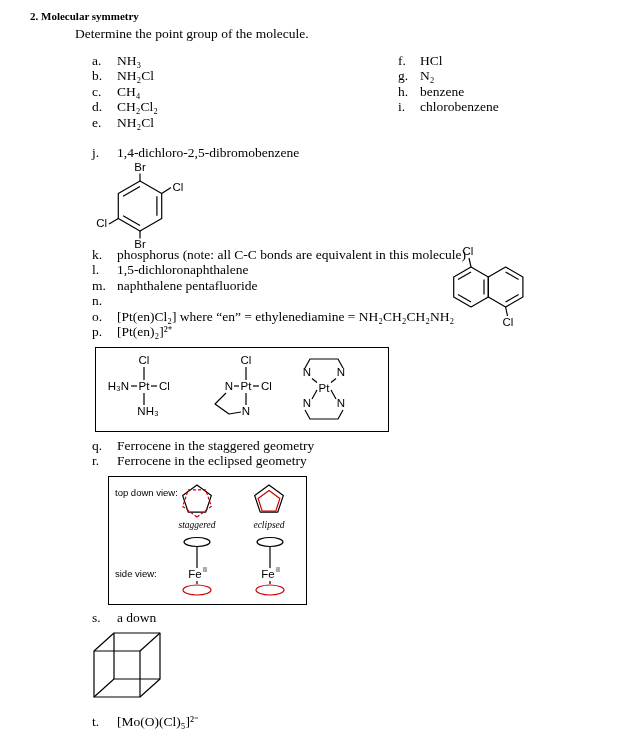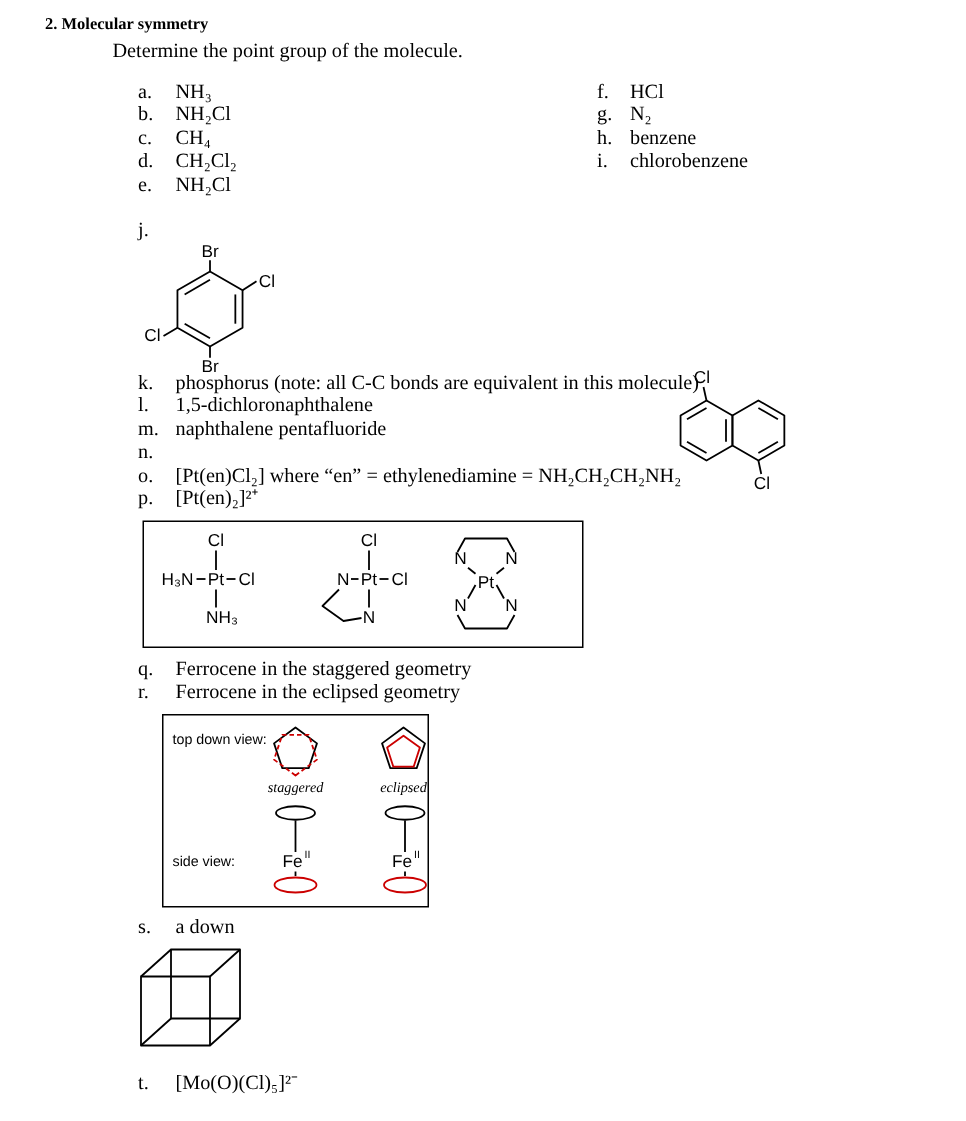--- a/index.html
+++ b/index.html
@@ -67,20 +67,21 @@
     </div>
     <div class="row">
       <span class="lbl-r">i.</span>
       <span>chlorobenzene</span>
     </div>
   </div>
 
   <div class="abs list" style="left:92px; top:145px;">
     <div class="row">
       <span class="lbl">j.</span>
+      <span>1,4-dichloro-2,5-dibromobenzene</span>
     </div>
   </div>
 
   <svg style="left:90px; top:160px;" width="100" height="100" viewBox="0 0 100 100">
     <polygon class="ink" points="50,21 71.7,33.5 71.7,58.5 50,71 28.3,58.5 28.3,33.5"></polygon>
     <g>
       <line class="ink" x1="33.1" y1="36.3" x2="50" y2="26.5"></line>
       <line class="ink" x1="66.9" y1="36.3" x2="66.9" y2="55.8"></line>
       <line class="ink" x1="50" y1="65.5" x2="33.1" y2="55.8"></line>
     </g>
@@ -186,21 +187,21 @@
     <div class="row">
       <span class="lbl">q.</span>
       <span>Ferrocene in the staggered geometry</span>
     </div>
     <div class="row">
       <span class="lbl">r.</span>
       <span>Ferrocene in the eclipsed geometry</span>
     </div>
   </div>
 
-  <div class="box" style="left:108px; top:476px; width:178px; height:129px;">
+  <div class="box" style="left:108px; top:476px; width:199px; height:129px;">
     <svg style="left:0; top:0;" width="203" height="127" viewBox="0 0 203 127">
       <text class="small-sans" x="6" y="19">top down view:</text>
 
       <g>
         <polygon class="ink" points="88,8 73.7,18.6 79.2,35.1 96.8,35.1 102.3,18.6"></polygon>
         <polygon class="redline" stroke-dasharray="3 2" points="88,40 102.3,29.4 96.8,12.9 79.2,12.9 73.7,29.4" stroke="#cc0000"></polygon>
       </g>
 
       <g>
         <polygon class="ink" points="160,8 145.7,18.6 151.2,35.1 168.8,35.1 174.3,18.6"></polygon>

